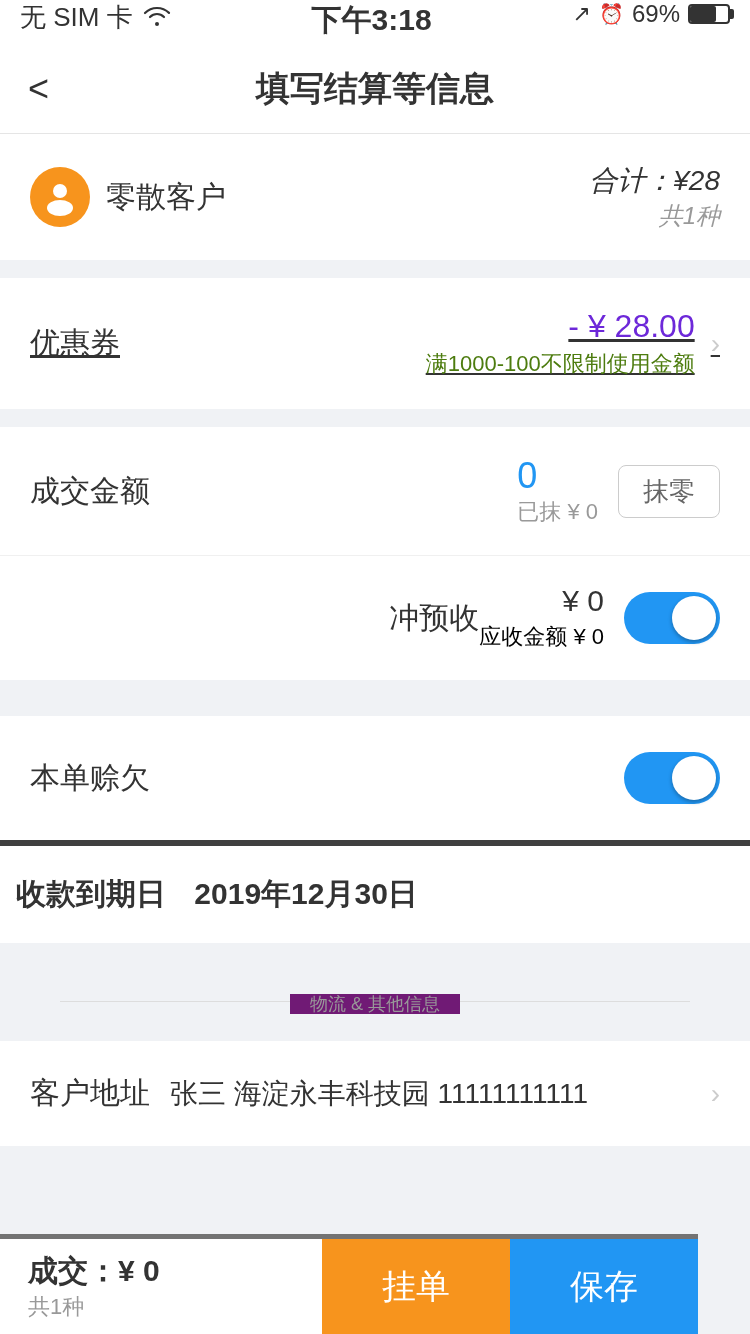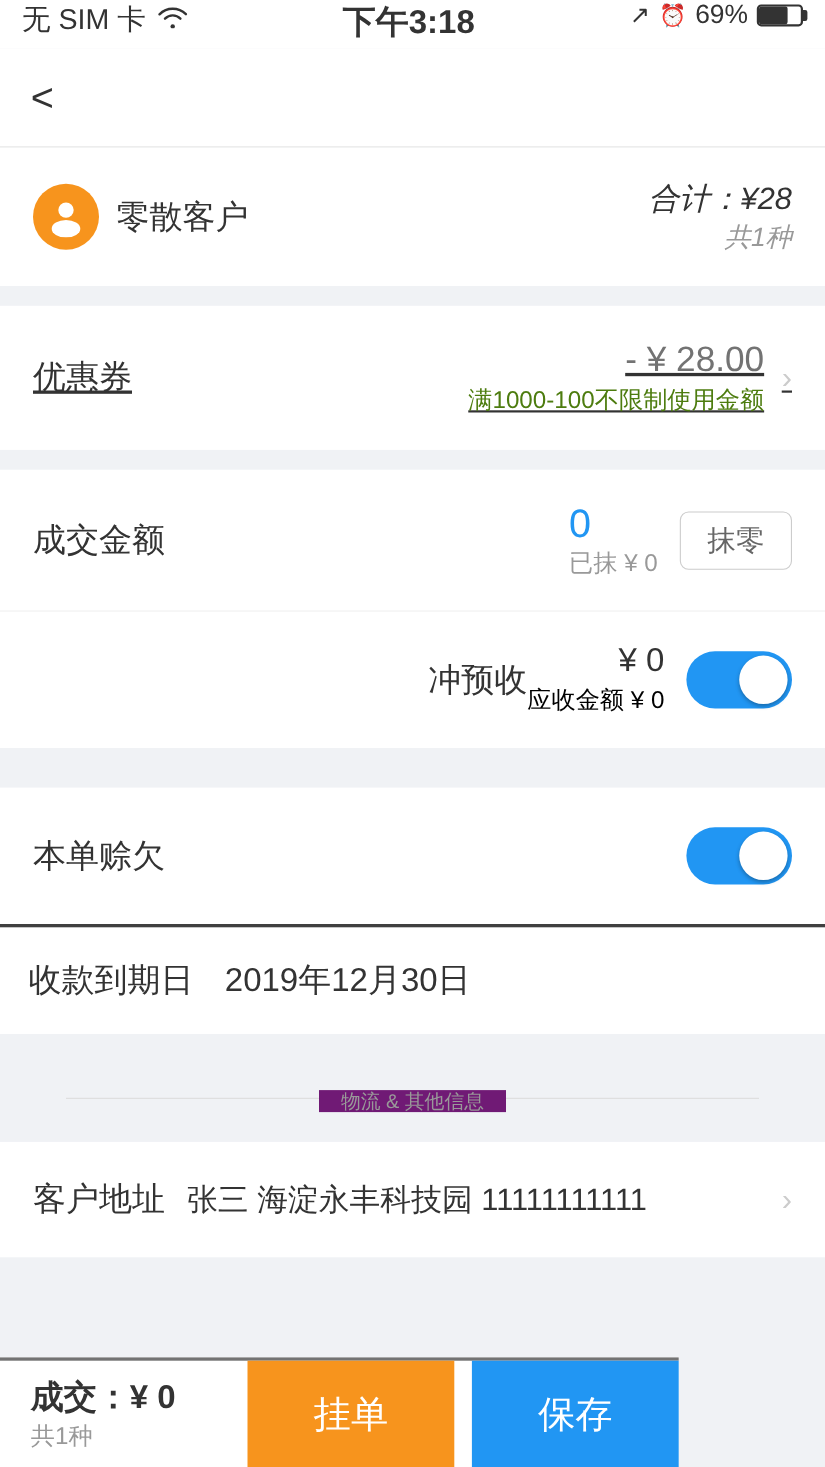--- a/index.html
+++ b/index.html
@@ -112,21 +112,21 @@
       align-items: center;
       justify-content: space-between;
       padding: 30px 30px;
       background: #fff;
       border-top: 1px solid #f0f0f0;
       text-decoration: underline;
     }
     .row-item:first-child { border-top: none; }
     .row-label { font-size: 30px; color: #333; }
     .row-right { display: flex; align-items: center; gap: 16px; text-align: right; }
-    .coupon-amount { font-size: 32px; color: #737373; font-weight: 500; }
+    .coupon-amount { font-size: 32px; color: #6d28d9; font-weight: 500; }
     .coupon-sub { font-size: 22px; color: #4d7c0f; margin-top: 4px; }
     .chevron-right { font-size: 28px; color: #ccc; }
 
     
     .transaction-section {
       background: #fff;
       padding: 0;
       margin-bottom: 18px;
     }
     .trans-row {
@@ -189,24 +189,25 @@
       margin-bottom: 0;
       display: flex;
       align-items: center;
       justify-content: space-between;
     }
     .credit-label { font-size: 30px; color: #333; }
 
     
     .due-date-row {
       background: #fff;
-      padding: 28px 26px;
-      border-top: 3px solid #404040;
+      padding: 28px 16px;
+      border-top: 6px solid #404040;
       font-size: 30px;
       color: #333;
+      font-weight: bold;
     }
     .due-date-label { display: inline; margin-right: 20px; }
     .due-date-value { display: inline; color: #333; }
 
     
     .divider-section {
       background: #f0f2f5;
       height: 18px;
     }
 
@@ -243,26 +244,25 @@
       padding: 32px 30px;
     }
     .address-label { font-size: 30px; color: #333; flex-shrink: 0; margin-right: 20px; }
     .address-value { font-size: 28px; color: #333; flex: 1; }
     .address-chevron { font-size: 28px; color: #ccc; }
 
     
     .bottom-bar {
       position: fixed;
       bottom: 0;
-      width: 617px;
+      width: 698px;
       height: 100px;
       display: flex;
       background: #fff;
-      border-top: 3px solid #737373;
-      gap: 16px;
+      border-top: 5px solid #737373;
     }
     .bottom-info {
       flex: 1;
       display: flex;
       flex-direction: column;
       justify-content: center;
       padding: 0 28px;
     }
     .bottom-total { font-size: 28px; color: #333; }
     .bottom-total span { font-size: 30px; font-weight: 600; }
@@ -310,20 +310,21 @@
     <span style="font-size:20px;">⏰</span>
     <span>69%</span>
     <div class="battery-icon">
       <div class="battery-fill"></div>
     </div>
   </div>
 </div>
 
 <div class="nav-bar">
   <div class="nav-back">&lt;</div>
+  <div class="nav-title">填写结算等信息</div>
 </div>
 
 <div class="section">
   <div class="customer-row">
     <div class="customer-left">
       <div class="customer-avatar">
         <svg viewBox="0 0 38 38" fill="white">
           <circle cx="19" cy="13" r="7"></circle>
           <ellipse cx="19" cy="30" rx="13" ry="8"></ellipse>
         </svg>

